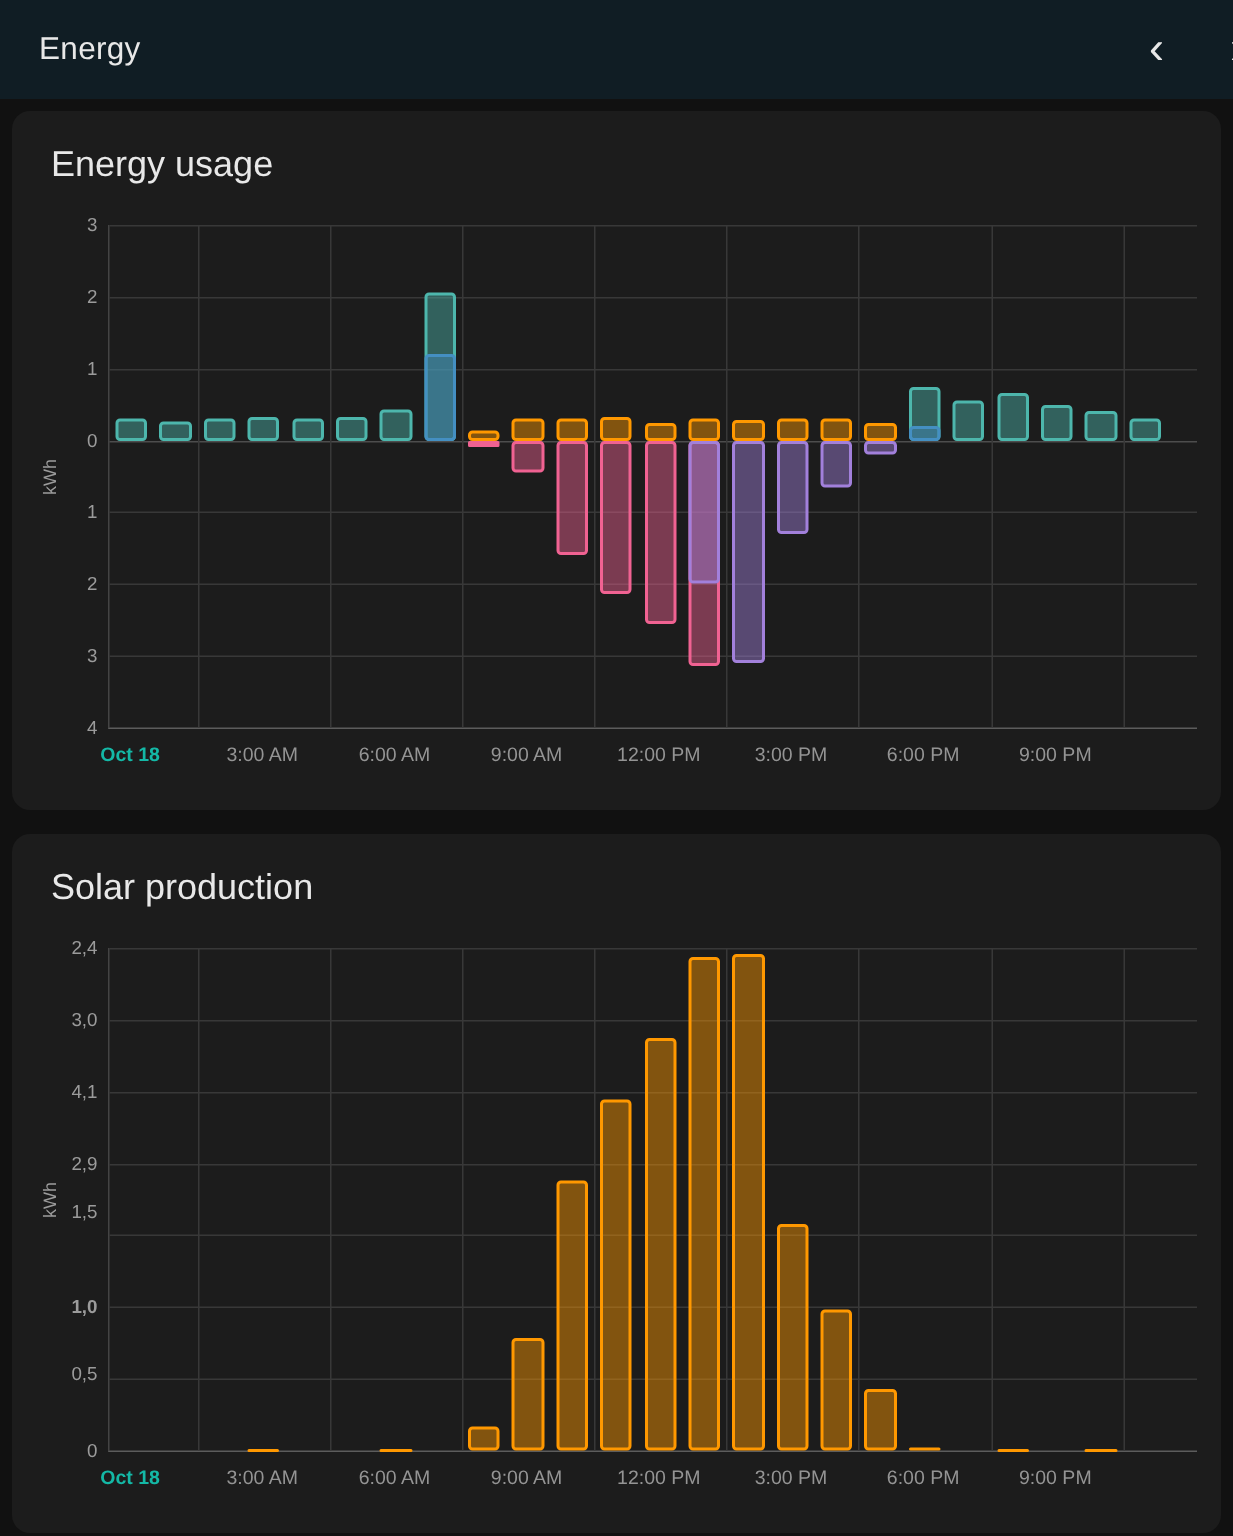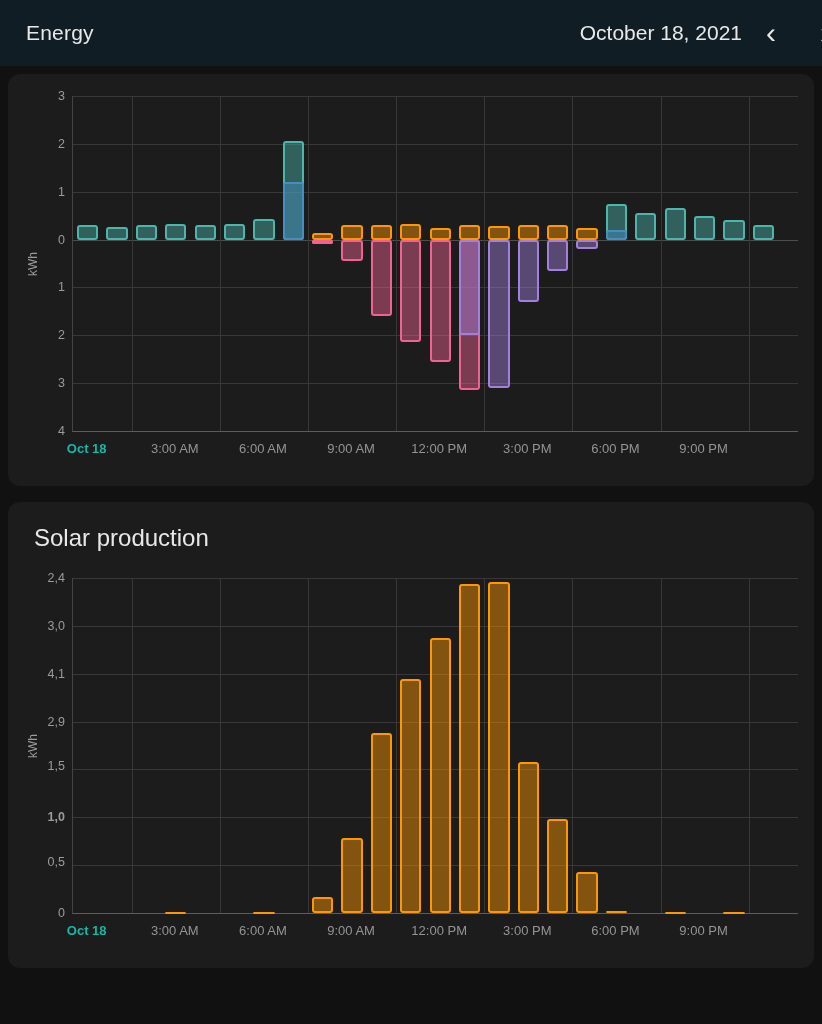--- a/index.html
+++ b/index.html
@@ -87,27 +87,27 @@
     color: #949494; font-size: 13px; white-space: nowrap;
   }
   .xtick.first { color: #14b8a6; font-weight: 700; }
 </style>
 </head>
 <body>
 
 <header class="app-header">
   <div class="app-title">Energy</div>
   <div class="date-nav">
-    <div class="date-display">October 18, 2021</div>
     <button class="nav-btn prev">‹</button>
   </div>
   <button class="nav-btn next">›</button>
 </header>
 
 <section class="card">
+  <h2 class="card-title">Energy usage</h2>
   <div class="chart">
     <div class="ylabel-col">
       <span>kWh</span>
     </div>
     <div class="chart-main">
       <div class="y-axis">
           <div class="ytick" style="top: 0px;">3</div>
           <div class="ytick" style="top: 47.8571px;">2</div>
           <div class="ytick" style="top: 95.7143px;">1</div>
           <div class="ytick" style="top: 143.571px;">0</div>
@@ -189,21 +189,21 @@
   <div class="chart">
     <div class="ylabel-col">
       <span>kWh</span>
     </div>
     <div class="chart-main">
       <div class="y-axis">
           <div class="ytick" style="top: 0px;">2,4</div>
           <div class="ytick" style="top: 47.8571px;">3,0</div>
           <div class="ytick" style="top: 95.7143px;">4,1</div>
           <div class="ytick" style="top: 143.571px;">2,9</div>
-          <div class="ytick" style="top: 188px; text-align: right;">1,5</div>
+          <div class="ytick" style="top: 176px; text-align: right;">1,5</div>
           <div class="ytick" style="top: 239.286px; font-weight: bold;">1,0</div>
           <div class="ytick" style="top: 284px;">0,5</div>
           <div class="ytick" style="top: 335px;">0</div>
         </div>
       <div class="plot">
           <div class="gridline-h" style="top: 0px;"></div>
           <div class="gridline-h" style="top: 47.8571px;"></div>
           <div class="gridline-h" style="top: 95.7143px;"></div>
           <div class="gridline-h" style="top: 143.571px;"></div>
           <div class="gridline-h" style="top: 191.429px;"></div>

